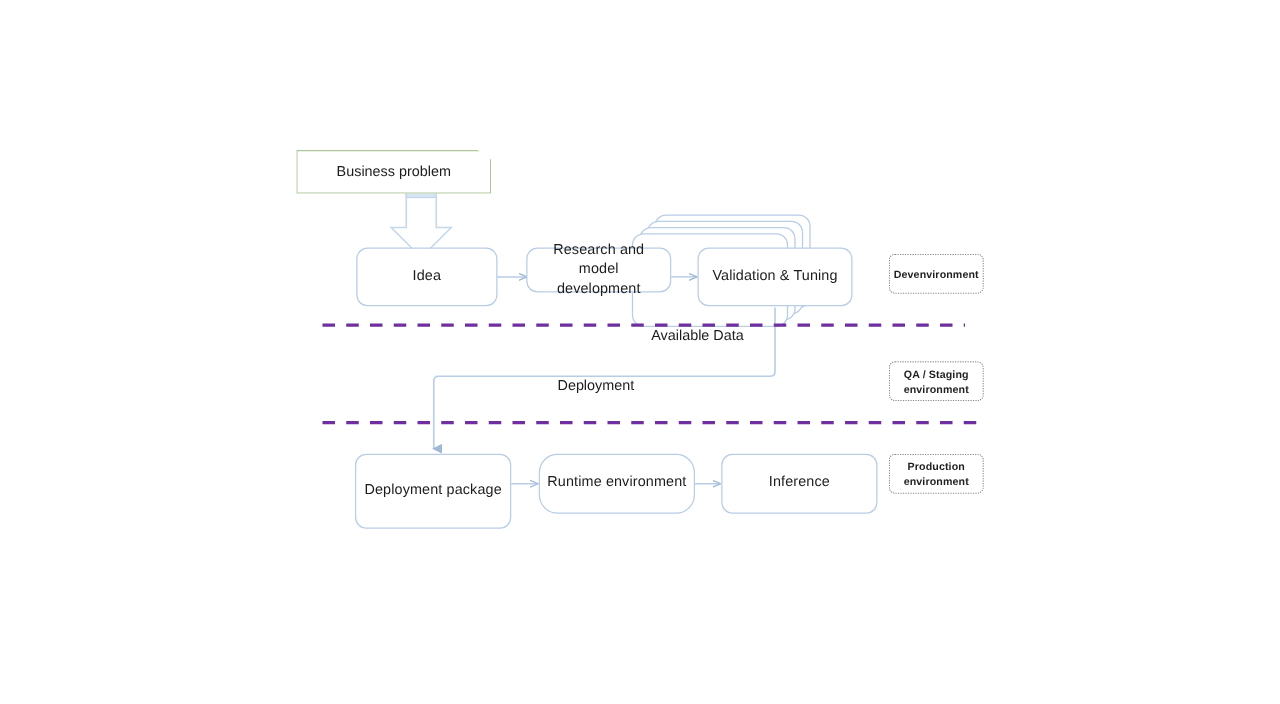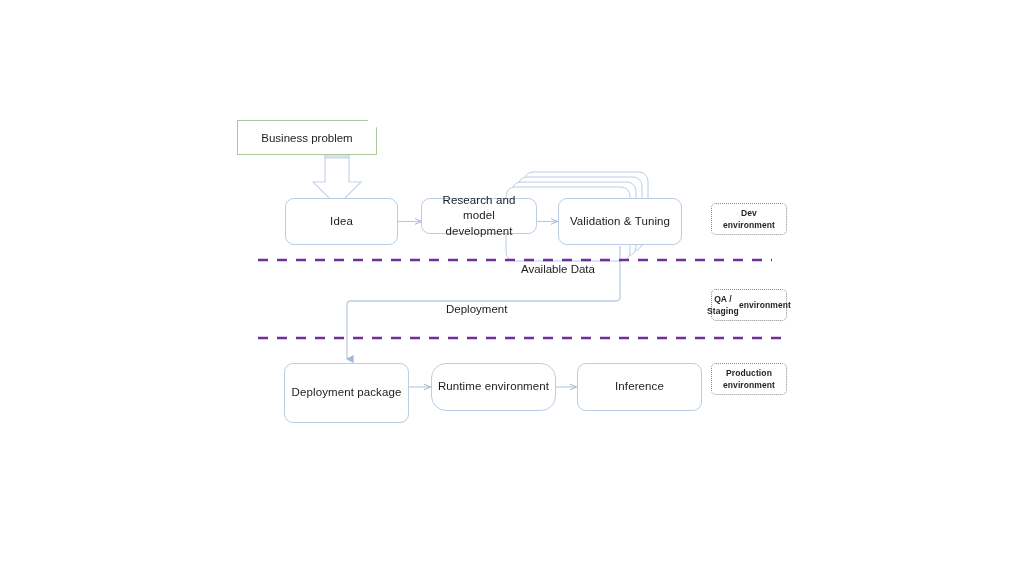--- a/index.html
+++ b/index.html
@@ -100,21 +100,21 @@
   <path d="M620,246 L620,297 Q620,301 616,301 L351,301 Q347,301 347,305 L347,359" fill="none" stroke="#b9cde5" stroke-width="1.3" marker-end="url(#ahd)"></path>
 
   <line x1="409" y1="387" x2="430" y2="387" stroke="#b9cde5" stroke-width="1.2" marker-end="url(#ah)"></line>
 
   <line x1="556" y1="387" x2="576" y2="387" stroke="#b9cde5" stroke-width="1.2" marker-end="url(#ah)"></line>
 
   <line x1="258" y1="260" x2="772" y2="260" stroke="#6f2f9f" stroke-width="2.6" stroke-dasharray="10 9" stroke-linecap="butt"></line>
   <line x1="258" y1="338" x2="786" y2="338" stroke="#6f2f9f" stroke-width="2.6" stroke-dasharray="10 9" stroke-linecap="butt"></line>
 </svg>
 
-<div class="node bizbox" style="left:237px; top:120px; width:140px; height:35px;
+<div class="node bizbox" style="left:237px; top:120px; width:156px; height:35px;
             clip-path: polygon(0 0, 93% 0, 100% 22%, 100% 100%, 0 100%);">
   <span>Business problem</span>
 </div>
 
 <div class="node proc" style="left:285px; top:198px; width:113px; height:47px;">
   <span>Idea</span>
 </div>
 
 <div class="node proc" style="left:421px; top:198px; width:116px; height:36px; padding:0 6px;">
   <span>Research and model development</span>
@@ -137,26 +137,26 @@
 </div>
 
 <div class="flabel" style="left:519px; top:246px;">
   <span>Available Data</span>
 </div>
 
 <div class="flabel" style="left:444px; top:286px;">
   <span>Deployment</span>
 </div>
 
-<div class="node envtag" style="left:711px; top:203px; width:76px; height:32px; flex-direction:column;">
+<div class="node envtag" style="left:711px; top:203px; width:76px; height:32px; flex-direction:row;">
   <span>Dev</span>
   <span>environment</span>
 </div>
 
-<div class="node envtag" style="left:711px; top:289px; width:76px; height:32px; flex-direction:row;">
+<div class="node envtag" style="left:711px; top:289px; width:76px; height:32px; flex-direction:column;">
   <span>QA / Staging</span>
   <span>environment</span>
 </div>
 
 <div class="node envtag" style="left:711px; top:363px; width:76px; height:32px; flex-direction:column;">
   <span>Production</span>
   <span>environment</span>
 </div>
 
 </body></html>

